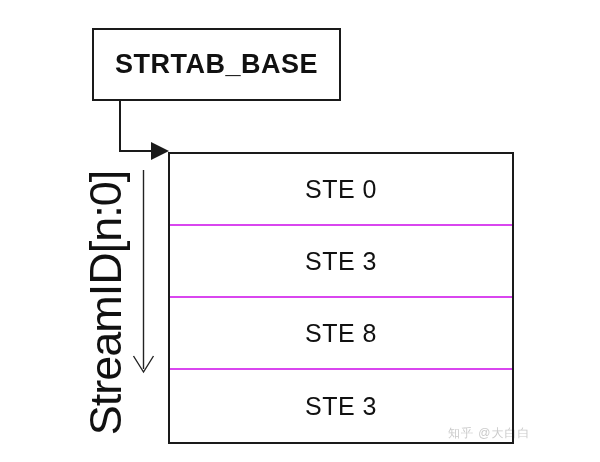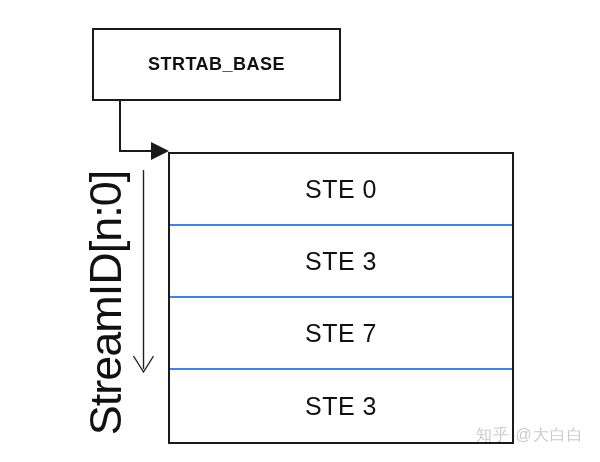--- a/index.html
+++ b/index.html
@@ -25,21 +25,21 @@
     width: 249px;
     height: 73px;
     border: 2px solid #1a1a1a;
     box-sizing: border-box;
     background: #ffffff;
     display: flex;
     align-items: center;
     justify-content: center;
   }
   .base-box span {
-    font-size: 18px;
+    font-size: 27px;
     font-weight: 700;
     letter-spacing: 0.5px;
     white-space: nowrap;
   }
 
   
   .conn-v {
     position: absolute;
     left: 119px;
     top: 100px;
@@ -77,21 +77,21 @@
     box-sizing: border-box;
     background: transparent;
     z-index: 1;
   }
   .ste-row {
     height: 72px;
     box-sizing: border-box;
     display: flex;
     align-items: center;
     justify-content: center;
-    border-bottom: 2px solid #3b82f6;
+    border-bottom: 2px solid #d946ef;
     background: transparent;
   }
   .ste-row:last-child {
     border-bottom: none;
     border-radius: 28px;
   }
   .ste-row span {
     font-size: 25px;
     font-weight: 400;
     letter-spacing: 0.5px;
@@ -118,23 +118,23 @@
   
   .down-arrow {
     position: absolute;
     left: 132px;
     top: 170px;
   }
 
   
   .watermark {
     position: absolute;
-    left: 476px;
+    left: 448px;
     top: 425px;
-    font-size: 16px;
+    font-size: 12px;
     color: #cbcbcb;
     letter-spacing: 1px;
     white-space: nowrap;
     z-index: 0;
   }
 </style>
 </head>
 <body>
 
 <div class="canvas">
@@ -155,21 +155,21 @@
   </svg>
 
   <div class="ste-table">
     <div class="ste-row">
       <span>STE 0</span>
     </div>
     <div class="ste-row">
       <span>STE 3</span>
     </div>
     <div class="ste-row">
-      <span>STE 7</span>
+      <span>STE 8</span>
     </div>
     <div class="ste-row">
       <span>STE 3</span>
     </div>
   </div>
 
   <div class="watermark">知乎 @大白白</div>
 
 </div>
 

